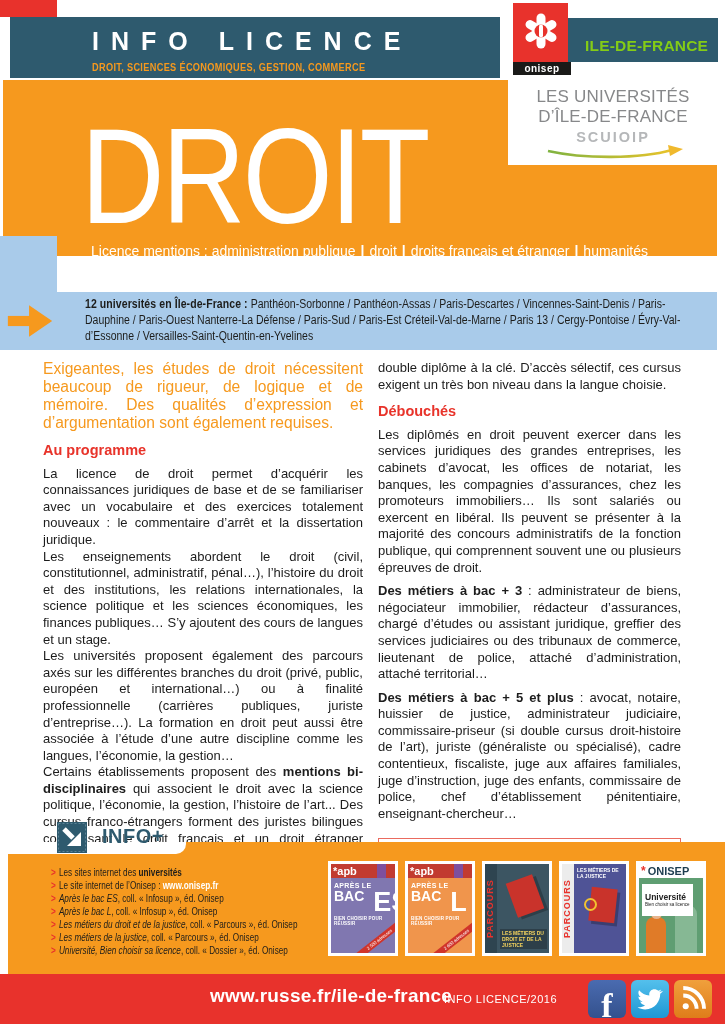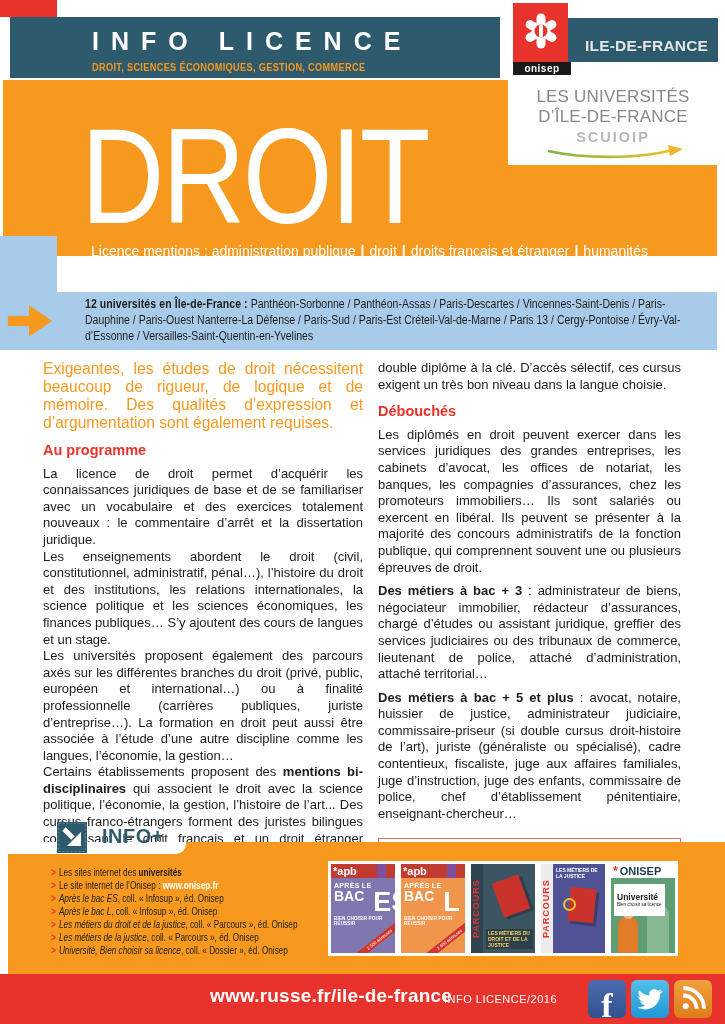--- a/index.html
+++ b/index.html
@@ -13,21 +13,21 @@
   .topbar{position:absolute;left:10px;top:17px;width:490px;height:61px;background:#2E5A6E;
           box-sizing:border-box;padding:12px 17px 0 82px;z-index:2;}
   .topbar-title{color:#fff;font-size:25px;font-weight:bold;letter-spacing:12px;line-height:1;white-space:nowrap;}
   .topbar-sub{margin-top:7px;color:#F6991E;font-size:11.5px;font-weight:bold;letter-spacing:.4px;
               white-space:nowrap;transform:scaleX(.8);transform-origin:left top;}
 
   
   .brand-panel{position:absolute;left:508px;top:3px;width:210px;height:162px;background:#fff;z-index:3;}
   .idf-band{position:absolute;left:47px;top:15px;width:163px;height:44px;background:#2E5A6E;
             display:flex;align-items:center;box-sizing:border-box;padding-left:30px;}
-  .idf-band span{color:#e5e5e5;font-size:15.5px;font-weight:bold;letter-spacing:.2px;white-space:nowrap;margin-top:12px;}
+  .idf-band span{color:#84cc16;font-size:15.5px;font-weight:bold;letter-spacing:.2px;white-space:nowrap;margin-top:12px;}
   .onisep-sq{position:absolute;left:5px;top:0;width:55px;height:59px;background:#E8322C;
              display:flex;align-items:center;justify-content:center;}
   .onisep-word{position:absolute;left:5px;top:59px;width:58px;height:13px;background:#1A1A18;color:#fff;
                font-size:10px;font-weight:bold;text-align:center;line-height:13px;letter-spacing:.5px;}
   .univ-lines{position:absolute;left:0;top:84px;width:210px;text-align:center;color:#87888A;
               font-size:17px;line-height:19.5px;letter-spacing:.2px;}
   .scuioip{position:absolute;left:0;top:126px;width:210px;text-align:center;color:#B5B7B9;
            font-size:14.5px;font-weight:bold;letter-spacing:2px;}
   .scuioip-arrow{position:absolute;left:36px;top:142px;}
 
@@ -68,21 +68,21 @@
   
   .bottom-band{position:absolute;left:8px;top:842px;width:725px;height:132px;background:#F6991E;z-index:3;}
   .info-list{position:absolute;left:43px;top:24px;margin:0;padding:0;list-style:none;font-size:10.5px;
              line-height:13px;color:#1D1D1B;white-space:nowrap;transform:scaleX(.78);transform-origin:left top;}
   .info-list .mk{color:#E8322C;font-weight:bold;margin-right:4px;}
   .info-list i{font-style:italic;}
   .info-list .w{color:#fff;font-weight:bold;}
   .info-list b{font-weight:bold;}
 
   
-  .books{position:absolute;left:320px;top:19px;display:flex;}
+  .books{position:absolute;left:320px;top:19px;display:flex;gap:7px;}
   .book{width:70px;height:95px;background:#fff;padding:3px;box-sizing:border-box;}
   .bk-in{width:100%;height:100%;position:relative;overflow:hidden;}
   .bk-head{height:14px;color:#fff;font-weight:bold;font-size:11px;line-height:14px;padding-left:2px;}
   .b1 .bk-in{background:#8077B0;} .b2 .bk-in{background:#F0954C;}
   .b1 .bk-head,.b2 .bk-head{background:linear-gradient(90deg,#C23B30 72%,#7E4F9E 72% 86%,#C23B30 86%);}
   .apb-t1{font-size:7px;font-weight:bold;color:#fff;margin:4px 0 0 3px;letter-spacing:.3px;}
   .apb-row{margin-left:3px;line-height:1;}
   .apb-bac{font-size:14px;font-weight:bold;color:#fff;vertical-align:top;}
   .apb-big{font-size:27px;font-weight:bold;color:#fff;margin-left:9px;}
   .apb-tag{font-size:4.5px;font-weight:bold;color:#fff;margin-left:3px;letter-spacing:.2px;}

